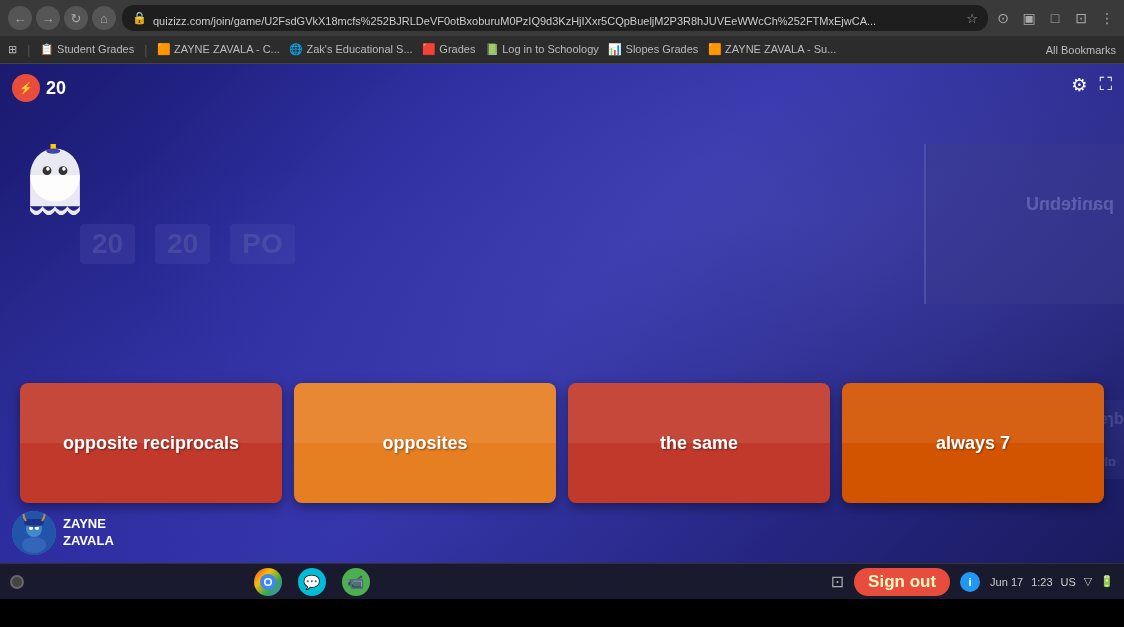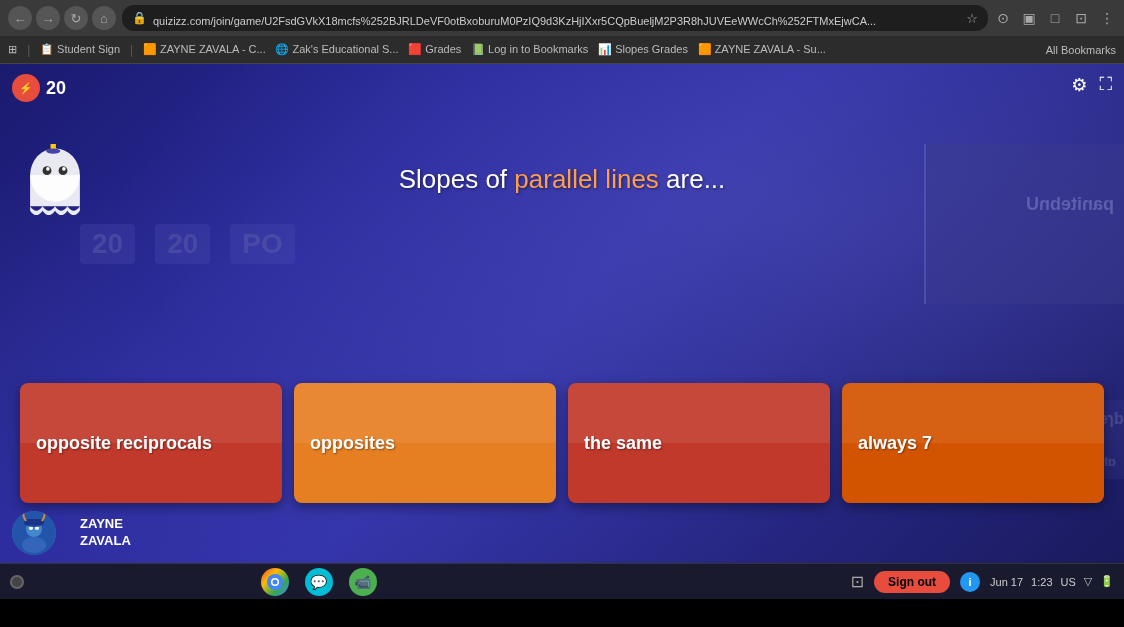--- a/index.html
+++ b/index.html
@@ -249,21 +249,21 @@
       z-index: 10;
     }
 
     .answer-btn {
       background: #c0392b;
       border-radius: 8px;
       padding: 0;
       min-height: 120px;
       display: flex;
       align-items: center;
-      justify-content: flex-start;
+      justify-content: center;
       cursor: pointer;
       position: relative;
       overflow: hidden;
       border: none;
       box-shadow: 0 4px 12px rgba(0,0,0,0.4);
     }
 
     .answer-btn:nth-child(1) { background: #c0392b; }
     .answer-btn:nth-child(2) { background: #e67e22; }
     .answer-btn:nth-child(3) { background: #c0392b; }
@@ -289,21 +289,21 @@
       text-shadow: 1px 1px 2px rgba(0,0,0,0.4);
     }
 
     
     .player-info {
       position: absolute;
       bottom: 8px;
       left: 12px;
       display: flex;
       align-items: center;
-      gap: 24px;
+      gap: 7px;
       z-index: 10;
     }
 
     .player-avatar {
       width: 44px;
       height: 44px;
       border-radius: 50%;
       background: #3a6ea5;
       overflow: hidden;
       display: flex;
@@ -361,25 +361,25 @@
 
     .taskbar-right {
       display: flex;
       align-items: center;
       gap: 10px;
       margin-left: auto;
     }
 
     .signout-btn {
       background: #e74c3c;
-      color: #000000;
+      color: #fef9c3;
       border: none;
       border-radius: 14px;
       padding: 4px 14px;
-      font-size: 12px;
+      font-size: 17px;
       font-weight: bold;
       cursor: pointer;
     }
 
     .taskbar-info {
       color: #ccc;
       font-size: 11px;
       display: flex;
       gap: 8px;
       align-items: center;
@@ -445,26 +445,26 @@
       <div class="browser-icon">▣</div>
       <div class="browser-icon">□</div>
       <div class="browser-icon">⊡</div>
       <div class="browser-icon">⋮</div>
     </div>
   </div>
 
   <div class="bookmarks-bar">
     <span class="bookmark-item">⊞</span>
     <span class="bookmark-separator">|</span>
-    <span class="bookmark-item">📋 Student Sign</span>
+    <span class="bookmark-item">📋 Student Grades</span>
     <span class="bookmark-separator">|</span>
     <span class="bookmark-item">🟧 ZAYNE ZAVALA - C...</span>
     <span class="bookmark-item">🌐 Zak's Educational S...</span>
     <span class="bookmark-item">🟥 Grades</span>
-    <span class="bookmark-item">📗 Log in to Bookmarks</span>
+    <span class="bookmark-item">📗 Log in to Schoology</span>
     <span class="bookmark-item">📊 Slopes Grades</span>
     <span class="bookmark-item">🟧 ZAYNE ZAVALA - Su...</span>
     <span class="bookmark-right">All Bookmarks</span>
   </div>
 </div>
 
 <div class="game-area">
   <div class="bg-overlay"></div>
 
   <div class="decorative-panel"></div>
@@ -496,25 +496,20 @@
       <ellipse cx="33" cy="8" rx="8" ry="3" fill="#4444aa"></ellipse>
     </svg>
   </div>
 
   <div class="bg-numbers">
     <div class="bg-num">20</div>
     <div class="bg-num">20</div>
     <div class="bg-num">PO</div>
   </div>
 
-  <div class="question-container">
-    <div class="question-text">
-      <span>Slopes of </span><span class="question-highlight">parallel lines</span><span> are...</span>
-    </div>
-  </div>
 
   <div class="bg-text-right">
     <div style="font-size:18px;color:#8888cc;">panitebnU</div>
     <div style="margin-top:6px;" class="bg-score-panel">
       <div style="font-size:16px;">ƨtnemeɿbnU</div>
       <div style="font-size:22px;color:#aaaadd;">0</div>
       <div style="font-size:13px;">ƨɒ ƎI ɒwlɒ</div>
     </div>
   </div>
 

